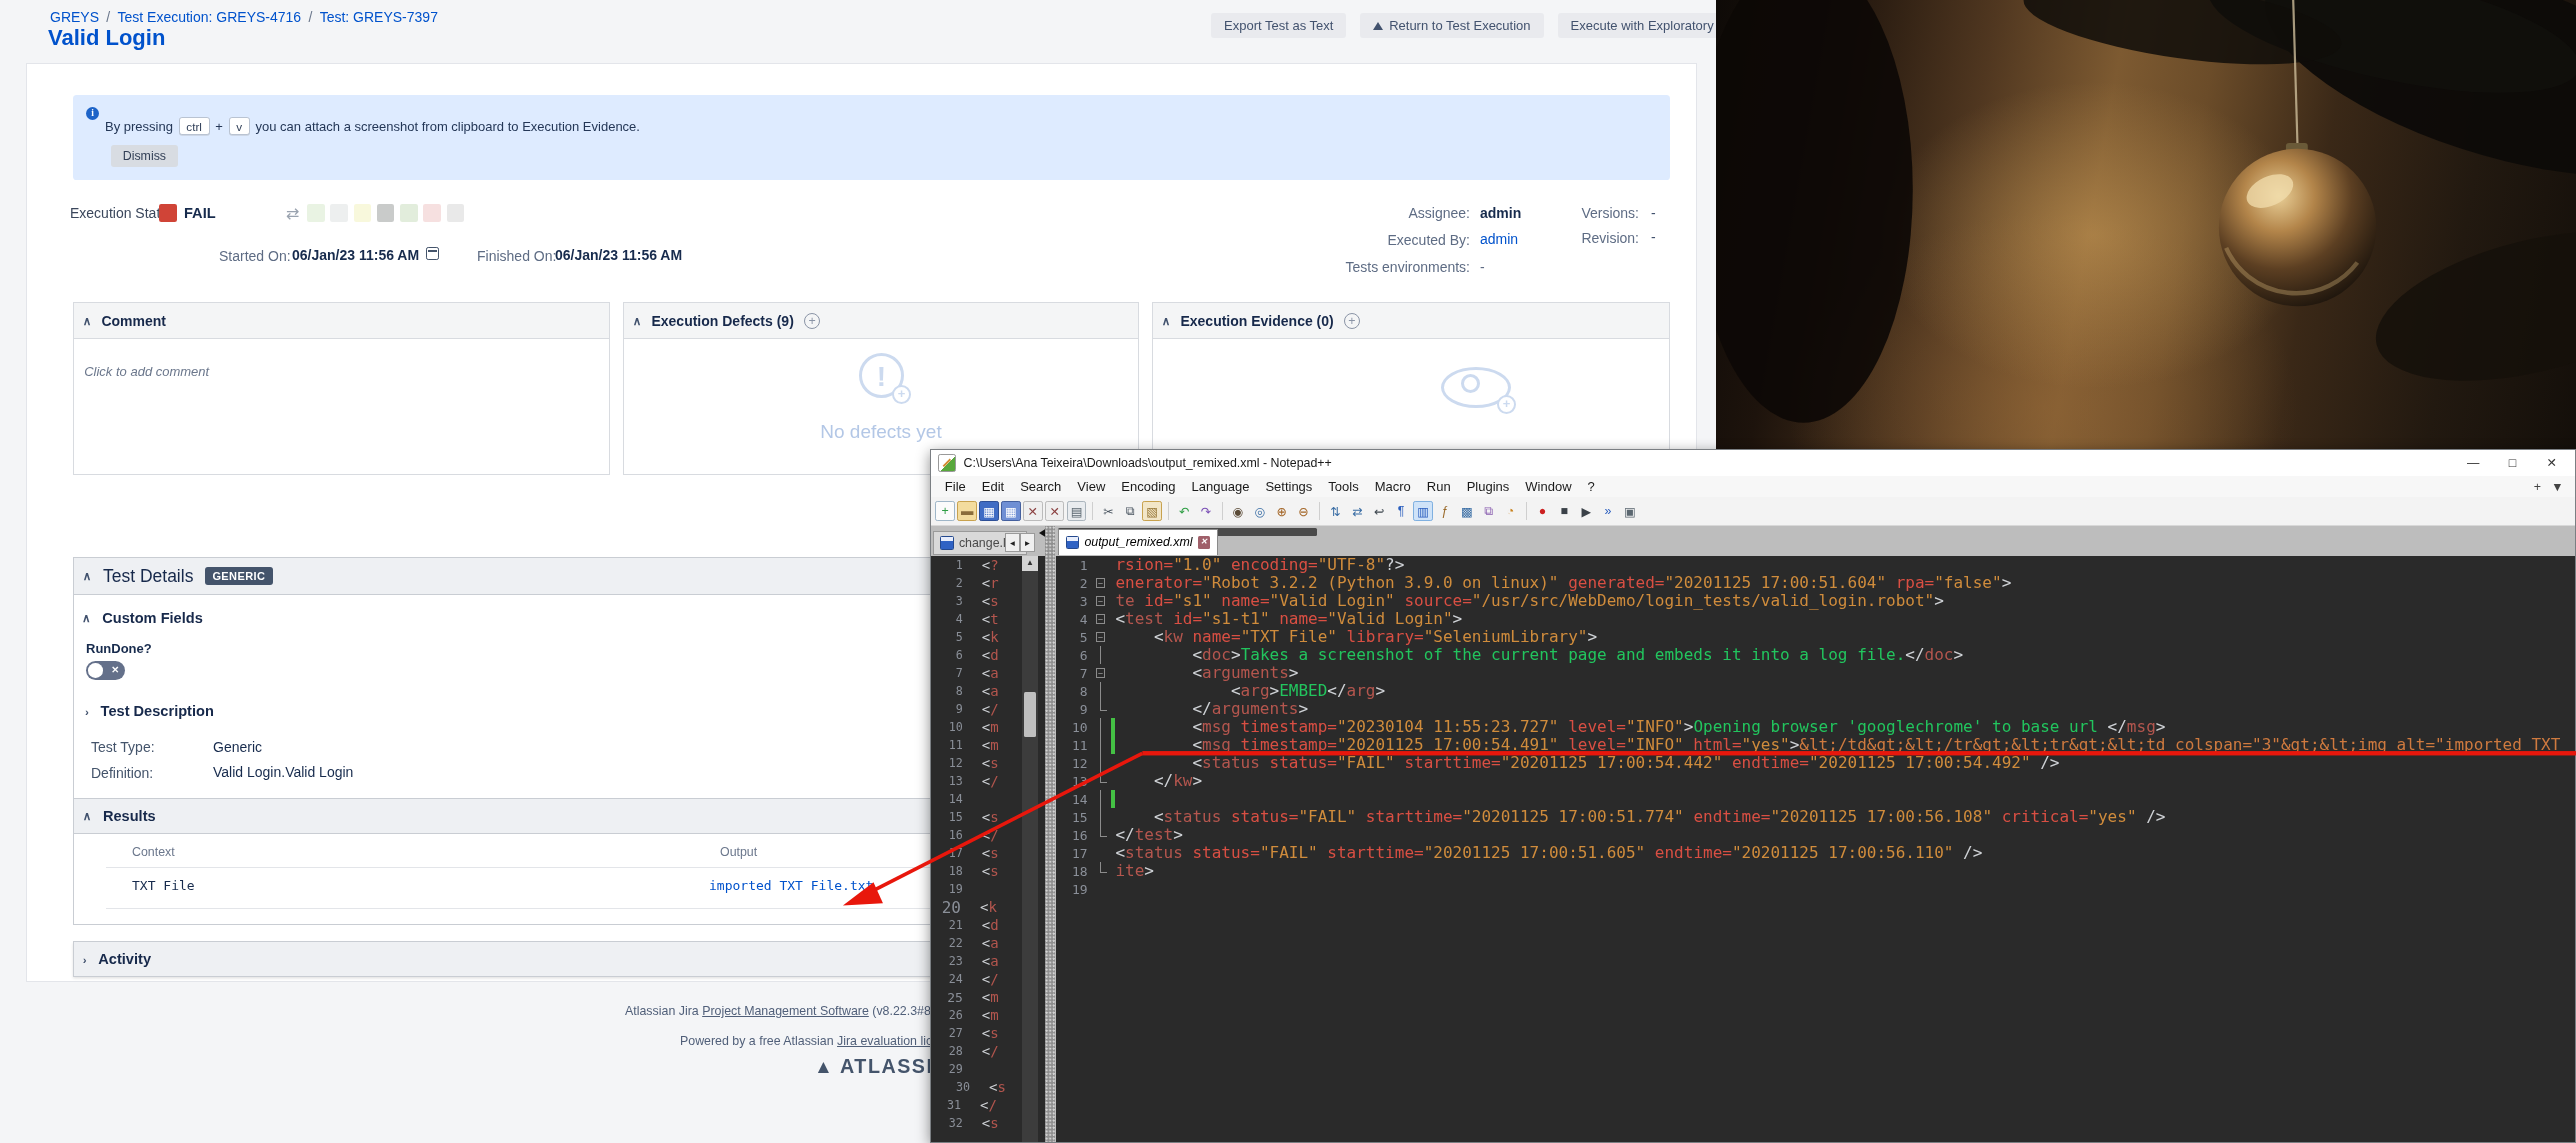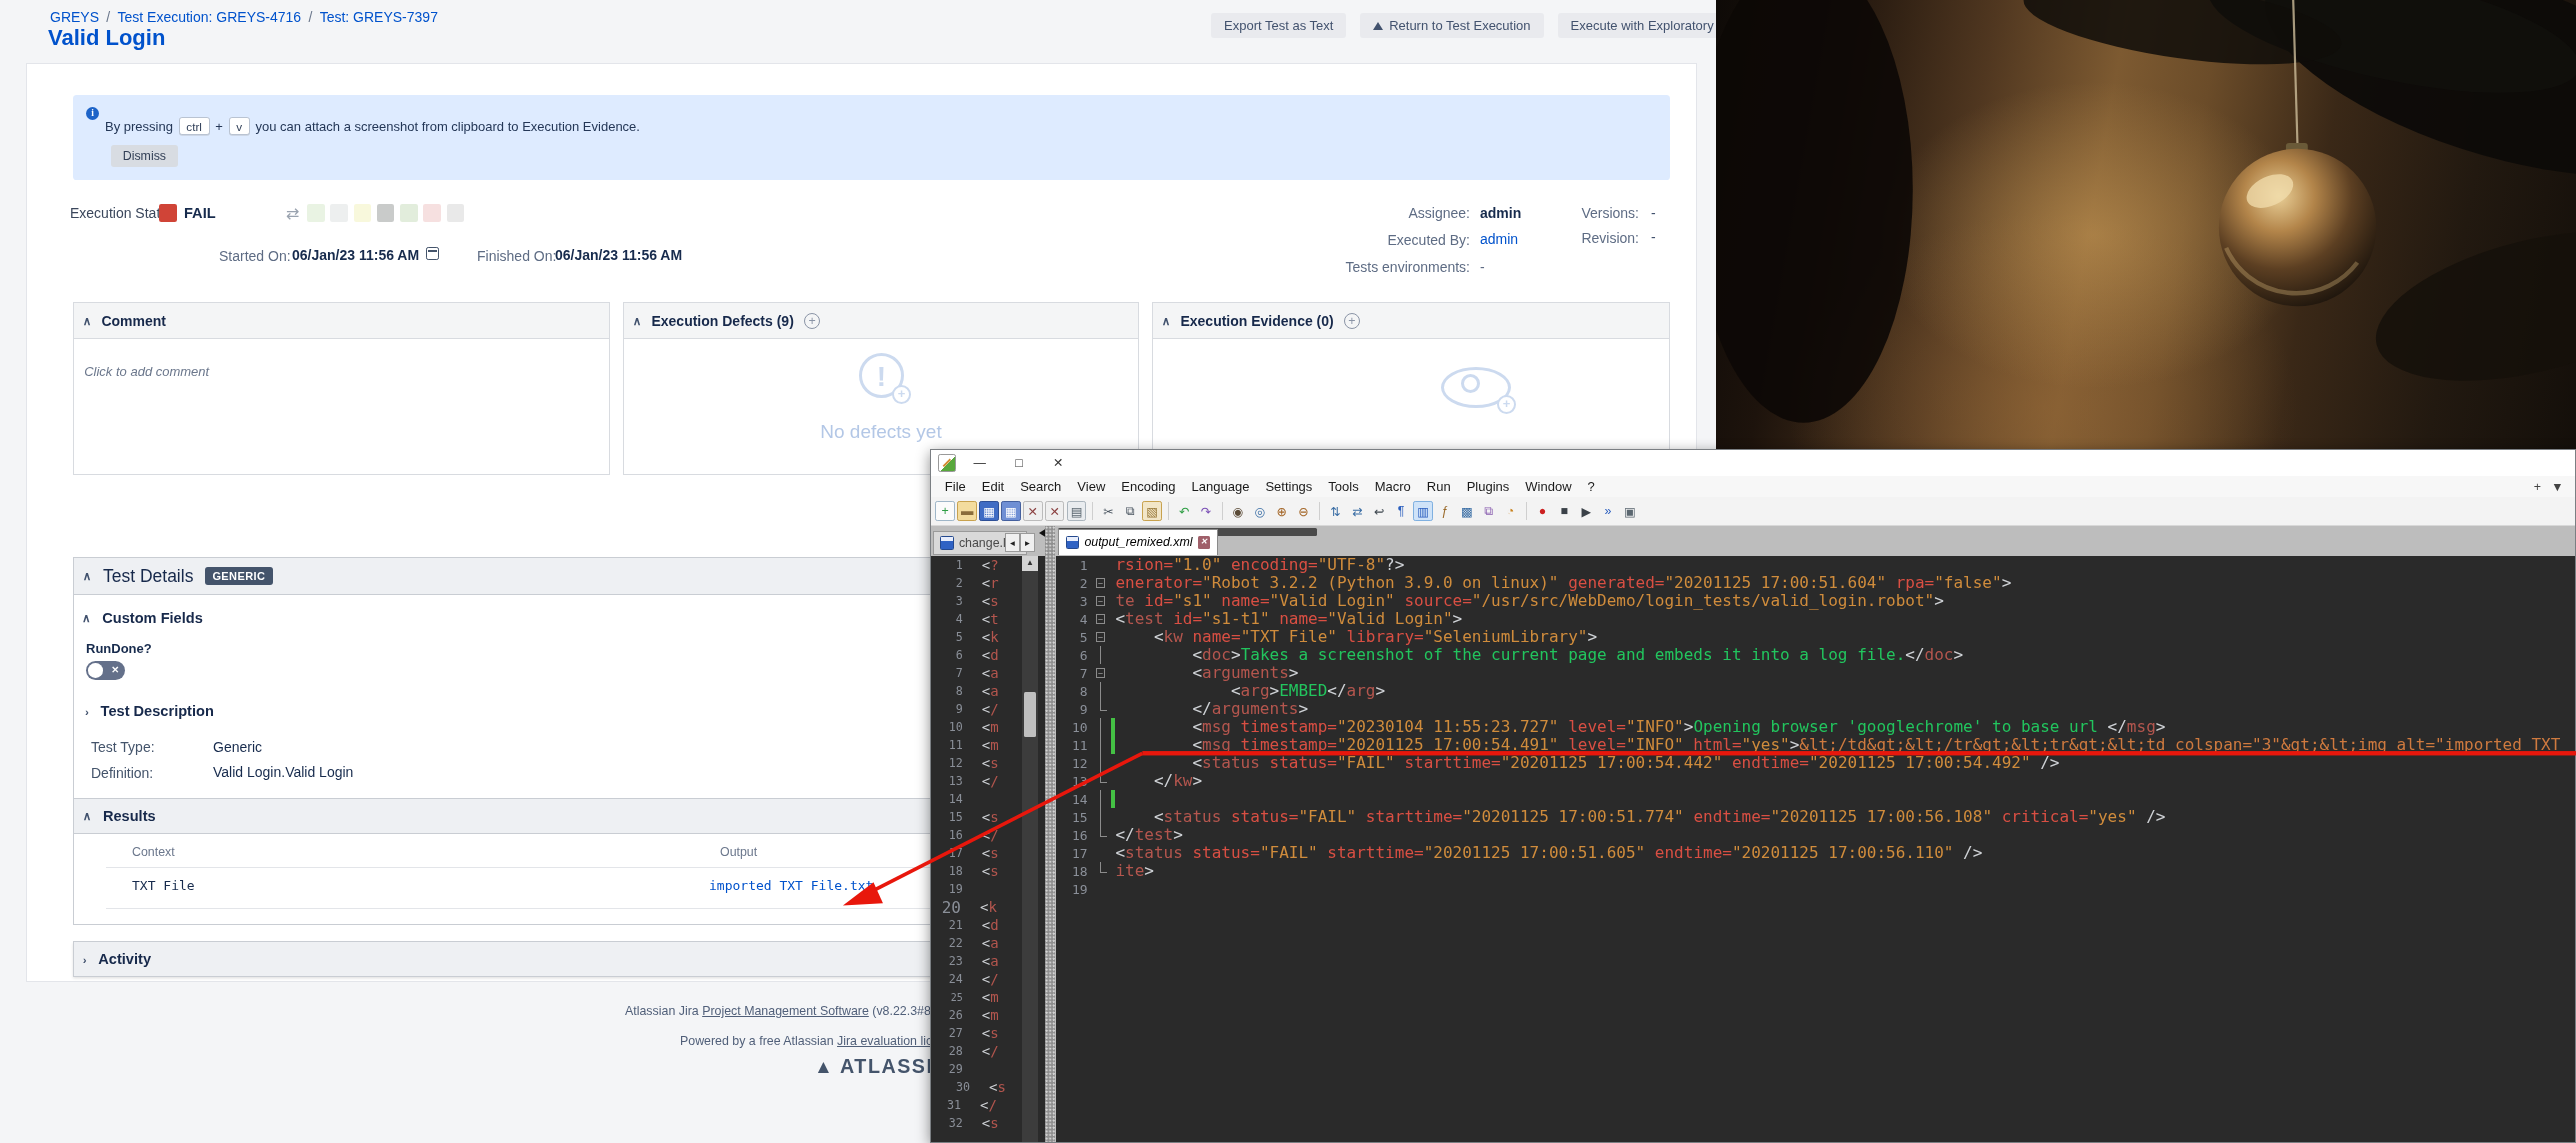--- a/index.html
+++ b/index.html
@@ -275,20 +275,21 @@
     <rect x="782" y="196" width="30" height="22" rx="4" fill="#6a5a38"></rect>
     <circle cx="798" cy="312" r="108" fill="url(#ball)"></circle>
     <ellipse cx="760" cy="262" rx="34" ry="20" fill="#f2ddae" opacity="0.75" transform="rotate(-25 760 262)"></ellipse>
     <path d="M 700 340 A 105 105 0 0 0 880 360" stroke="#d8b87c" stroke-width="6" fill="none" opacity="0.35"></path>
   </svg>
 </div>
 
 <div class="npp">
   <div class="npp-title">
     <div class="npp-ico"></div>
+    <div class="txt">C:\Users\Ana Teixeira\Downloads\output_remixed.xml - Notepad++</div>
     <div class="win-btn">—</div>
     <div class="win-btn">□</div>
     <div class="win-btn">✕</div>
   </div>
   <div class="npp-menu" id="nppmenu">
       <span class="menu-item">File</span>
       <span class="menu-item">Edit</span>
       <span class="menu-item">Search</span>
       <span class="menu-item">View</span>
       <span class="menu-item">Encoding</span>
@@ -381,21 +382,21 @@
       <div class="row"><span class="lnum" style="width: 26px; padding-left: 5.8px; font-size: 11.7px;">15</span><span class="code" style="margin-left: 19px; font-size: 14px;"><span class="tk-p">&lt;</span><span class="tk-t">s</span></span></div>
       <div class="row"><span class="lnum" style="width: 26px; padding-left: 5.8px; font-size: 11.7px;">16</span><span class="code" style="margin-left: 19px; font-size: 14px;"><span class="tk-p">&lt;</span><span class="tk-t">/</span></span></div>
       <div class="row"><span class="lnum" style="width: 26px; padding-left: 5.8px; font-size: 11.7px;">17</span><span class="code" style="margin-left: 19px; font-size: 14px;"><span class="tk-p">&lt;</span><span class="tk-t">s</span></span></div>
       <div class="row"><span class="lnum" style="width: 26px; padding-left: 5.8px; font-size: 11.7px;">18</span><span class="code" style="margin-left: 19px; font-size: 14px;"><span class="tk-p">&lt;</span><span class="tk-t">s</span></span></div>
       <div class="row"><span class="lnum" style="width: 26px; padding-left: 5.8px; font-size: 11.7px;">19</span><span class="code" style="margin-left: 19px; font-size: 14px;"></span></div>
       <div class="row"><span class="lnum" style="width: 26px; padding-left: 4px; font-size: 16px;">20</span><span class="code" style="margin-left: 19px; font-size: 14px;"><span class="tk-p">&lt;</span><span class="tk-t">k</span></span></div>
       <div class="row"><span class="lnum" style="width: 26px; padding-left: 5.8px; font-size: 11.7px;">21</span><span class="code" style="margin-left: 19px; font-size: 14px;"><span class="tk-p">&lt;</span><span class="tk-t">d</span></span></div>
       <div class="row"><span class="lnum" style="width: 26px; padding-left: 5.8px; font-size: 11.7px;">22</span><span class="code" style="margin-left: 19px; font-size: 14px;"><span class="tk-p">&lt;</span><span class="tk-t">a</span></span></div>
       <div class="row"><span class="lnum" style="width: 26px; padding-left: 5.8px; font-size: 11.7px;">23</span><span class="code" style="margin-left: 19px; font-size: 14px;"><span class="tk-p">&lt;</span><span class="tk-t">a</span></span></div>
       <div class="row"><span class="lnum" style="width: 26px; padding-left: 5.8px; font-size: 11.7px;">24</span><span class="code" style="margin-left: 19px; font-size: 14px;"><span class="tk-p">&lt;</span><span class="tk-t">/</span></span></div>
-      <div class="row"><span class="lnum" style="width: 26px; padding-left: 5.8px; font-size: 10px;">25</span><span class="code" style="margin-left: 19px; font-size: 14px;"><span class="tk-p">&lt;</span><span class="tk-t">m</span></span></div>
+      <div class="row"><span class="lnum" style="width: 26px; padding-left: 5.8px; font-size: 13px;">25</span><span class="code" style="margin-left: 19px; font-size: 14px;"><span class="tk-p">&lt;</span><span class="tk-t">m</span></span></div>
       <div class="row"><span class="lnum" style="width: 26px; padding-left: 5.8px; font-size: 11.7px;">26</span><span class="code" style="margin-left: 19px; font-size: 14px;"><span class="tk-p">&lt;</span><span class="tk-t">m</span></span></div>
       <div class="row"><span class="lnum" style="width: 26px; padding-left: 5.8px; font-size: 11.7px;">27</span><span class="code" style="margin-left: 19px; font-size: 14px;"><span class="tk-p">&lt;</span><span class="tk-t">s</span></span></div>
       <div class="row"><span class="lnum" style="width: 26px; padding-left: 5.8px; font-size: 11.7px;">28</span><span class="code" style="margin-left: 19px; font-size: 14px;"><span class="tk-p">&lt;</span><span class="tk-t">/</span></span></div>
       <div class="row"><span class="lnum" style="width: 26px; padding-left: 5.8px; font-size: 11.7px;">29</span><span class="code" style="margin-left: 19px; font-size: 14px;"></span></div>
       <div class="row"><span class="lnum" style="width: 26px; padding-left: 13px; font-size: 11.7px;">30</span><span class="code" style="margin-left: 19px; font-size: 14px;"><span class="tk-p">&lt;</span><span class="tk-t">s</span></span></div>
       <div class="row"><span class="lnum" style="width: 26px; padding-left: 4px; font-size: 11.7px;">31</span><span class="code" style="margin-left: 19px; font-size: 14px;"><span class="tk-p">&lt;</span><span class="tk-t">/</span></span></div>
       <div class="row"><span class="lnum" style="width: 26px; padding-left: 5.8px; font-size: 11.7px;">32</span><span class="code" style="margin-left: 19px; font-size: 14px;"><span class="tk-p">&lt;</span><span class="tk-t">s</span></span></div>
     </div>
   <div class="splitter"></div>
   <div class="editor ed-right" id="edright">

